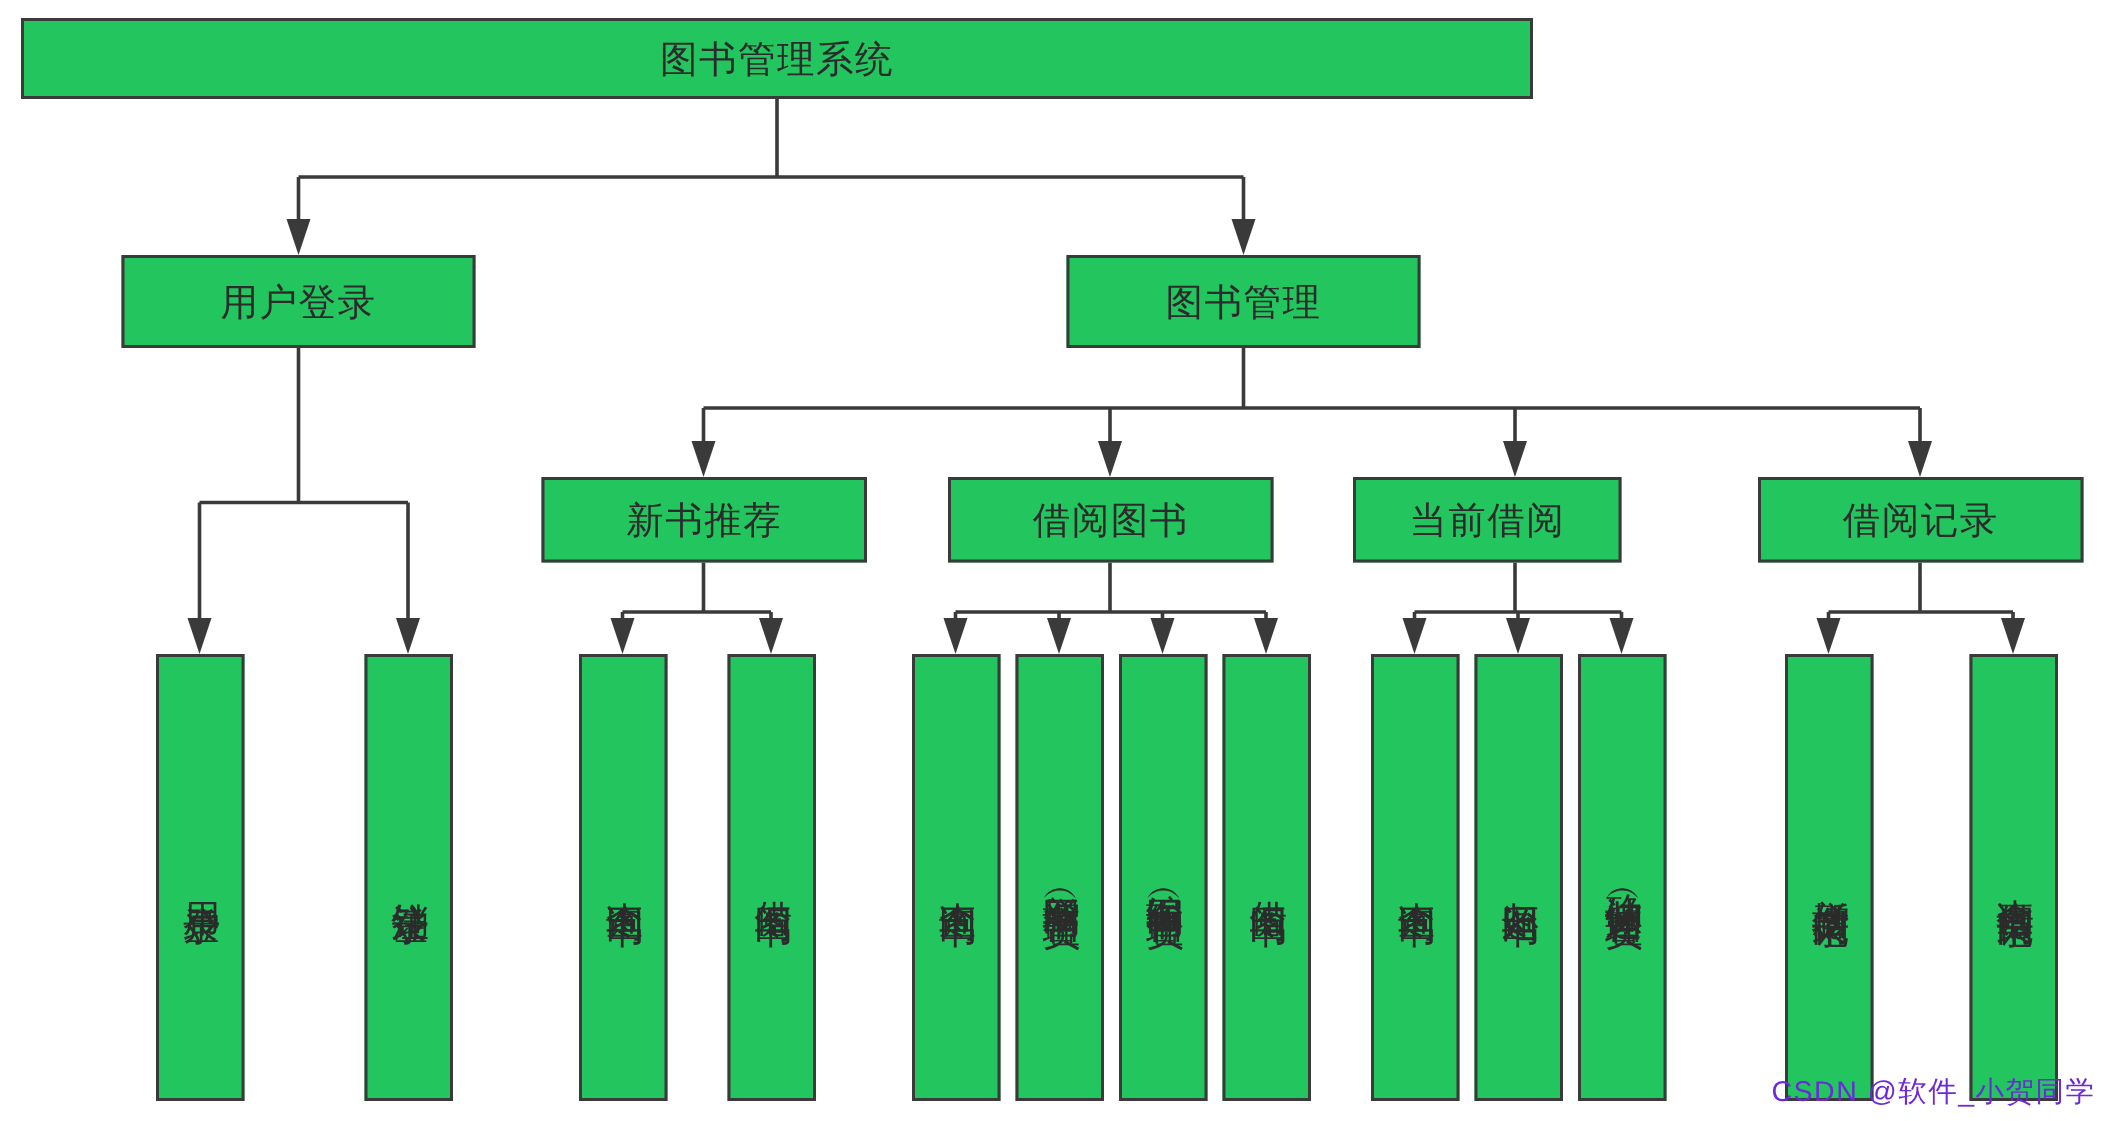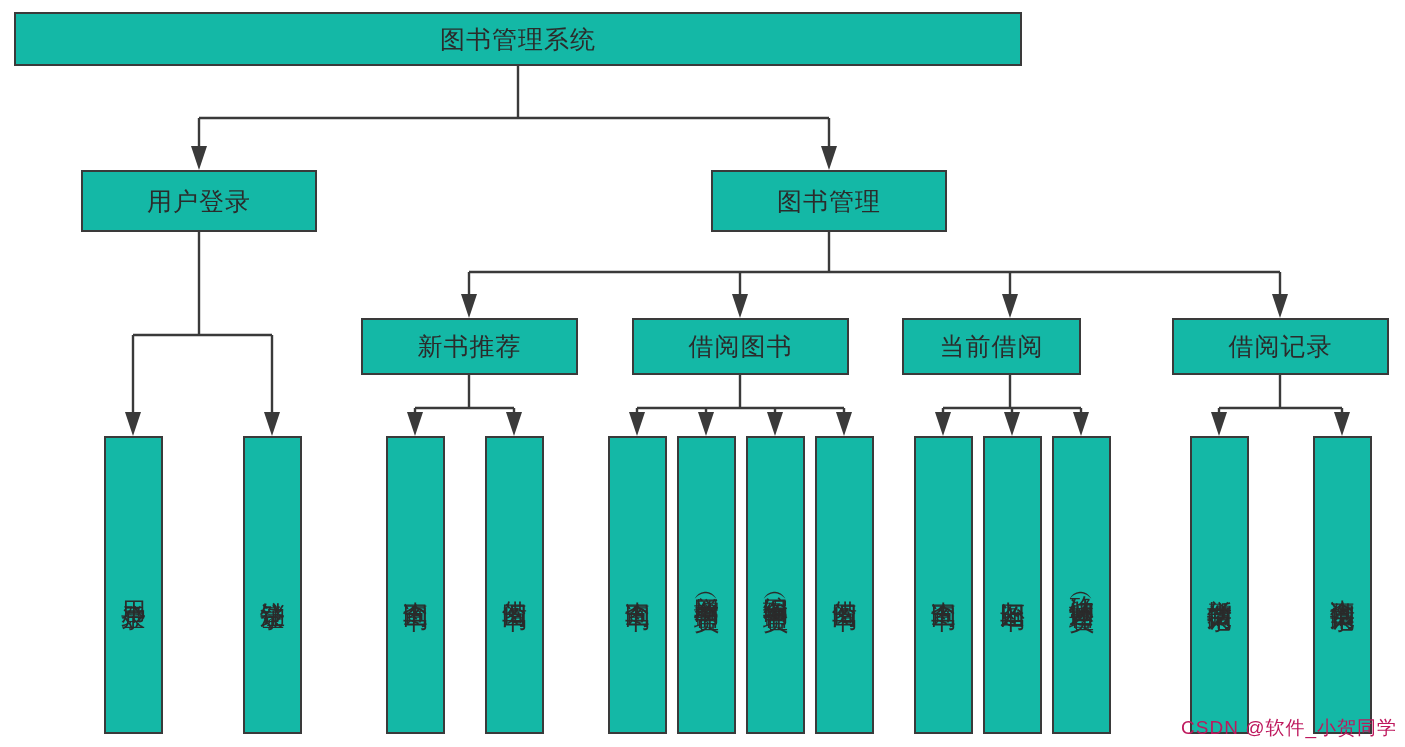--- a/index.html
+++ b/index.html
@@ -14,21 +14,21 @@
     position: relative;
     width: 1405px;
     height: 747px;
     background: #ffffff;
     overflow: hidden;
   }
   .node {
     position: absolute;
     box-sizing: border-box;
     border: 2px solid #3a3a3a;
-    background: #14b8a6;
+    background: #22c55e;
     display: flex;
     align-items: center;
     justify-content: center;
     color: #2b2b2b;
   }
   .node.horiz {
     font-size: 25px;
     letter-spacing: 1px;
     white-space: nowrap;
   }
@@ -66,21 +66,21 @@
     fill: none;
   }
   svg#wires polygon {
     fill: #3a3a3a;
   }
   #watermark {
     position: absolute;
     right: 8px;
     bottom: 6px;
     font-size: 19px;
-    color: #be185d;
+    color: #6d28d9;
     letter-spacing: 1px;
     white-space: nowrap;
   }
 </style>
 </head>
 <body>
 
 <div id="canvas">
 
   <svg id="wires" viewBox="0 0 1405 747">

